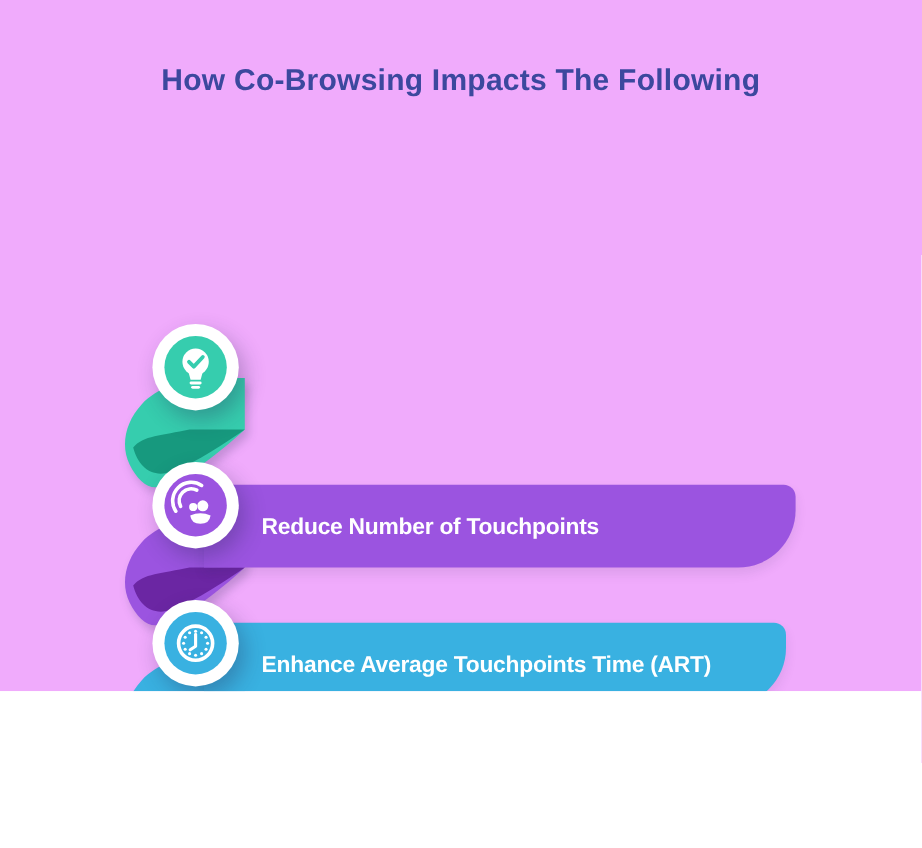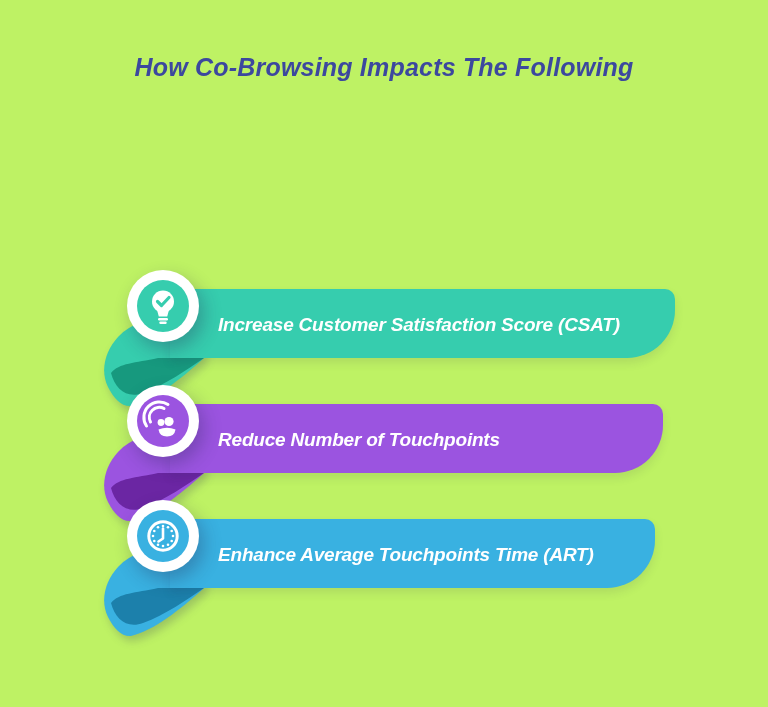--- a/index.html
+++ b/index.html
@@ -1,17 +1,17 @@
 <!DOCTYPE html>
 <html><head>
 <meta charset="utf-8">
 <style>
   html,body{margin:0;padding:0;background:#ffffff;}
-  #page{position:relative;width:768px;height:707px;background:#bef264;overflow:hidden;
-        font-family:"Liberation Sans",sans-serif;font-style:italic;}
+  #page{position:relative;width:768px;height:576px;background:#f0abfc;overflow:hidden;
+        font-family:"Liberation Sans",sans-serif;}
 
   
   .title{position:absolute;top:50px;left:0;width:768px;text-align:center;
          font-size:25px;line-height:34px;font-weight:bold;letter-spacing:.2px;}
 
   
   .ribbon{position:absolute;left:0;width:768px;height:170px;}
   .r0{top:175px;} .r1{top:289px;} .r2{top:404px;} .r3{top:519px;}
   .r0 .band{width:514px;} .r1 .band{width:505px;} .r2 .band{width:493px;} .r3 .band{width:485px;}
 
@@ -40,23 +40,20 @@
   <div class="title" style="color: rgb(60, 72, 158);">
     <div>How Co-Browsing Impacts The Following</div>
   </div>
 
 
   <div class="ribbon r1" style="--c: #36CDAE; --fold: #17997E;">
     <svg class="tail-svg" viewBox="0 0 115 135">
       <path d="M 68 0 C 48 2 28 8 15 22 C 2 36 -3 56 5 72 C 11 84 19 92 28 91 C 50 86 78 64 101 43 L 101 0 Z" style="fill:var(--c)"></path>
       <path d="M 8 58 C 12 74 24 84 40 78 C 62 70 85 54 101 43 L 55 43 C 32 48 16 48 8 58 Z" style="fill:var(--fold)"></path>
     </svg>
-    <div class="band">
-      <span class="band-label">Increase Customer Satisfaction Score (CSAT)</span>
-    </div>
     <div class="badge">
       <div class="badge-inner">
         <svg width="52" height="52" viewBox="0 0 52 52">
           <circle cx="26" cy="21.5" r="11" fill="#fff"></circle>
           <path d="M19.5 28 L21.8 36.5 L30.2 36.5 L32.5 28 Z" fill="#fff"></path>
           <rect x="21" y="38" width="10" height="2.4" rx="1.2" fill="#fff"></rect>
           <rect x="22.3" y="41.6" width="7.4" height="2.4" rx="1.2" fill="#fff"></rect>
           <path d="M20.5 21.5 L24.5 25.5 L32 17.5" fill="none" style="stroke:var(--c)" stroke-width="3.2" stroke-linecap="round" stroke-linejoin="round"></path>
         </svg>
       </div>

